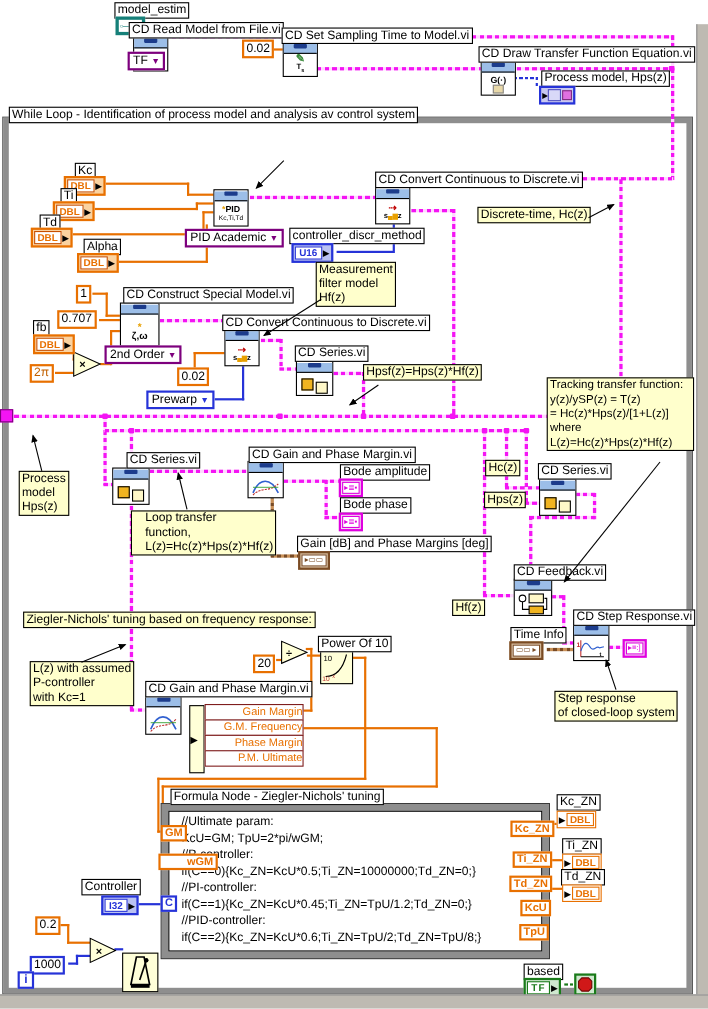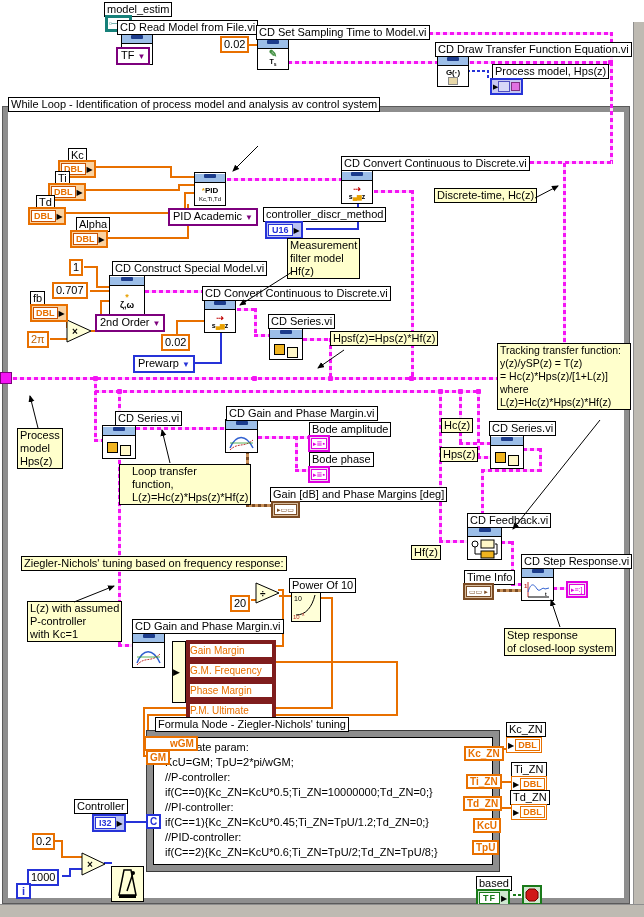--- a/index.html
+++ b/index.html
@@ -77,22 +77,22 @@
   #formula .inner{position:absolute;left:0;top:0;right:0;bottom:0;border:1px solid #000;}
   .fline{position:absolute;left:16px;font-size:11px;line-height:15px;white-space:pre;z-index:5;color:#000;}
   .fterm{position:absolute;z-index:7;background:#fff;border:2px solid #E87000;color:#E87000;
          font-size:10px;line-height:11px;font-weight:bold;padding:0 2px;}
   .ftermb{position:absolute;z-index:7;background:#fff;border:2px solid #2633D8;color:#2633D8;
           font-size:10px;line-height:11px;font-weight:bold;padding:0 2px;}
   
   #unb-strip{position:absolute;left:172px;top:641px;width:14px;height:62px;background:#FFFFD8;
              border:1px solid #000;z-index:5;color:#000;font-size:9px;display:flex;align-items:center;box-sizing:border-box;}
   #unb-rows{position:absolute;left:186px;top:641px;width:90px;z-index:5;}
-  .unb-row{border:4px solid #7f1d1d;margin-top:-1px;background:#fff;color:#E87000;font-size:10px;
-           line-height:13px;text-align:left;white-space:nowrap;}
+  .unb-row{border:1px solid #7f1d1d;margin-top:-1px;background:#fff;color:#E87000;font-size:10px;
+           line-height:13px;text-align:right;white-space:nowrap;}
   .scroll{position:absolute;background:#BEBAB2;z-index:8;}
   .sq-shift{position:absolute;left:0;top:372px;width:12px;height:12px;background:#F414F4;
             border:1px solid #7D007D;z-index:7;box-sizing:border-box;}
   #arrows{position:absolute;left:0;top:0;width:644px;height:917px;z-index:7;pointer-events:none;}
   .icotxt{font-weight:bold;}
 </style>
 </head>
 <body>
 
 <div id="canvas">
@@ -550,21 +550,21 @@
   <div class="fline" style="left:165px;top:740px;">//Ultimate param:</div>
   <div class="fline" style="left:165px;top:755px;">KcU=GM; TpU=2*pi/wGM;</div>
   <div class="fline" style="left:165px;top:770px;">//P-controller:</div>
   <div class="fline" style="left:165px;top:785px;">if(C==0){Kc_ZN=KcU*0.5;Ti_ZN=10000000;Td_ZN=0;}</div>
   <div class="fline" style="left:165px;top:800px;">//PI-controller:</div>
   <div class="fline" style="left:165px;top:815px;">if(C==1){Kc_ZN=KcU*0.45;Ti_ZN=TpU/1.2;Td_ZN=0;}</div>
   <div class="fline" style="left:165px;top:830px;">//PID-controller:</div>
   <div class="fline" style="left:165px;top:845px;">if(C==2){Kc_ZN=KcU*0.6;Ti_ZN=TpU/2;Td_ZN=TpU/8;}</div>
 
   <div class="fterm" style="left:146px;top:750px;">GM</div>
-  <div class="fterm" style="left:144px;top:736px;padding-left:24px;">wGM</div>
+  <div class="fterm" style="left:144px;top:776px;padding-left:24px;">wGM</div>
   <div class="ftermb" style="left:146px;top:814px;">C</div>
   <div class="fterm" style="left:464px;top:746px;">Kc_ZN</div>
   <div class="fterm" style="left:466px;top:774px;">Ti_ZN</div>
   <div class="fterm" style="left:463px;top:796px;">Td_ZN</div>
   <div class="fterm" style="left:473px;top:818px;">KcU</div>
   <div class="fterm" style="left:472px;top:840px;">TpU</div>
 
   <div class="lbl" style="left:506px;top:722px;">Kc_ZN</div>
   <div class="term ind-or" style="left:506px;top:737px;">
     <span class="tarrowL">▶</span>

